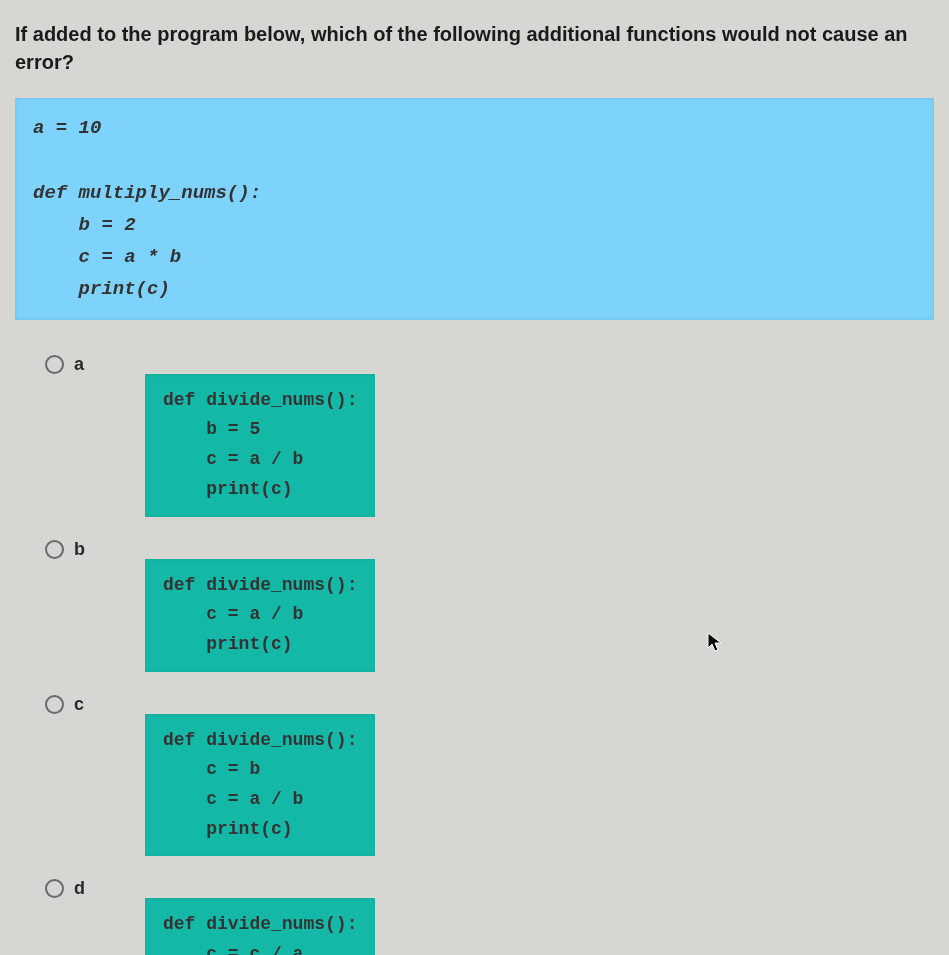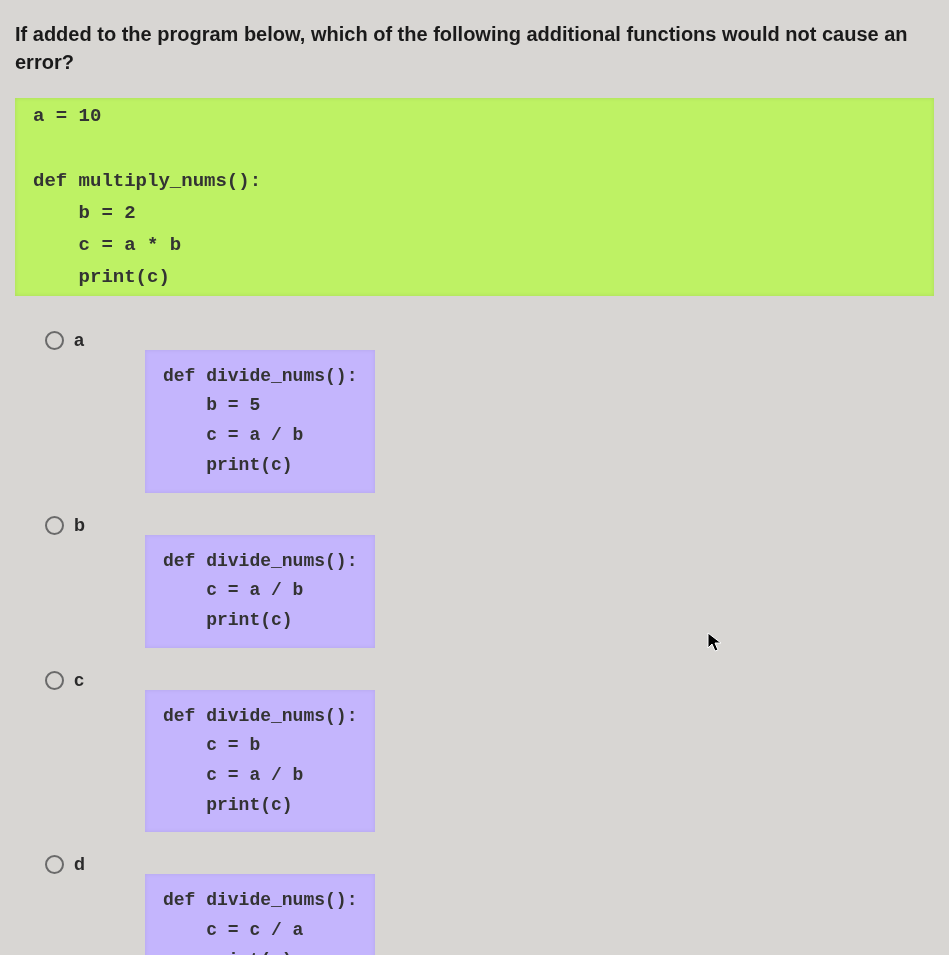--- a/index.html
+++ b/index.html
@@ -17,30 +17,31 @@
       position: relative;
     }
     .question-text {
       font-size: 20px;
       font-weight: 700;
       color: #1a1a1a;
       margin-bottom: 22px;
       line-height: 1.4;
     }
     .main-code-block {
-      background: #bef264;
-      padding: 2px 18px;
+      background: #7dd3fc;
+      padding: 14px 18px;
       margin-bottom: 30px;
       font-family: 'Courier New', Courier, monospace;
       font-size: 19px;
       font-weight: 600;
       color: #333;
       white-space: pre;
       line-height: 1.7;
       box-shadow: inset 0 0 4px rgba(0,0,0,0.1);
+      font-style: italic;
     }
     .options-container {
       padding-left: 30px;
     }
     .option-row {
       display: flex;
       align-items: flex-start;
       margin-bottom: 18px;
     }
     .radio-wrapper {
@@ -59,21 +60,21 @@
       background: transparent;
       flex-shrink: 0;
     }
     .option-label {
       font-family: Arial, sans-serif;
       font-size: 18px;
       font-weight: 600;
       color: #2a2a2a;
     }
     .option-code-block {
-      background: #c4b5fd;
+      background: #14b8a6;
       padding: 12px 18px 12px 18px;
       font-family: 'Courier New', Courier, monospace;
       font-size: 18px;
       font-weight: 600;
       color: #333;
       white-space: pre;
       line-height: 1.65;
       margin-top: 24px;
       box-shadow: inset 0 0 4px rgba(0,0,0,0.08);
       display: inline-block;

